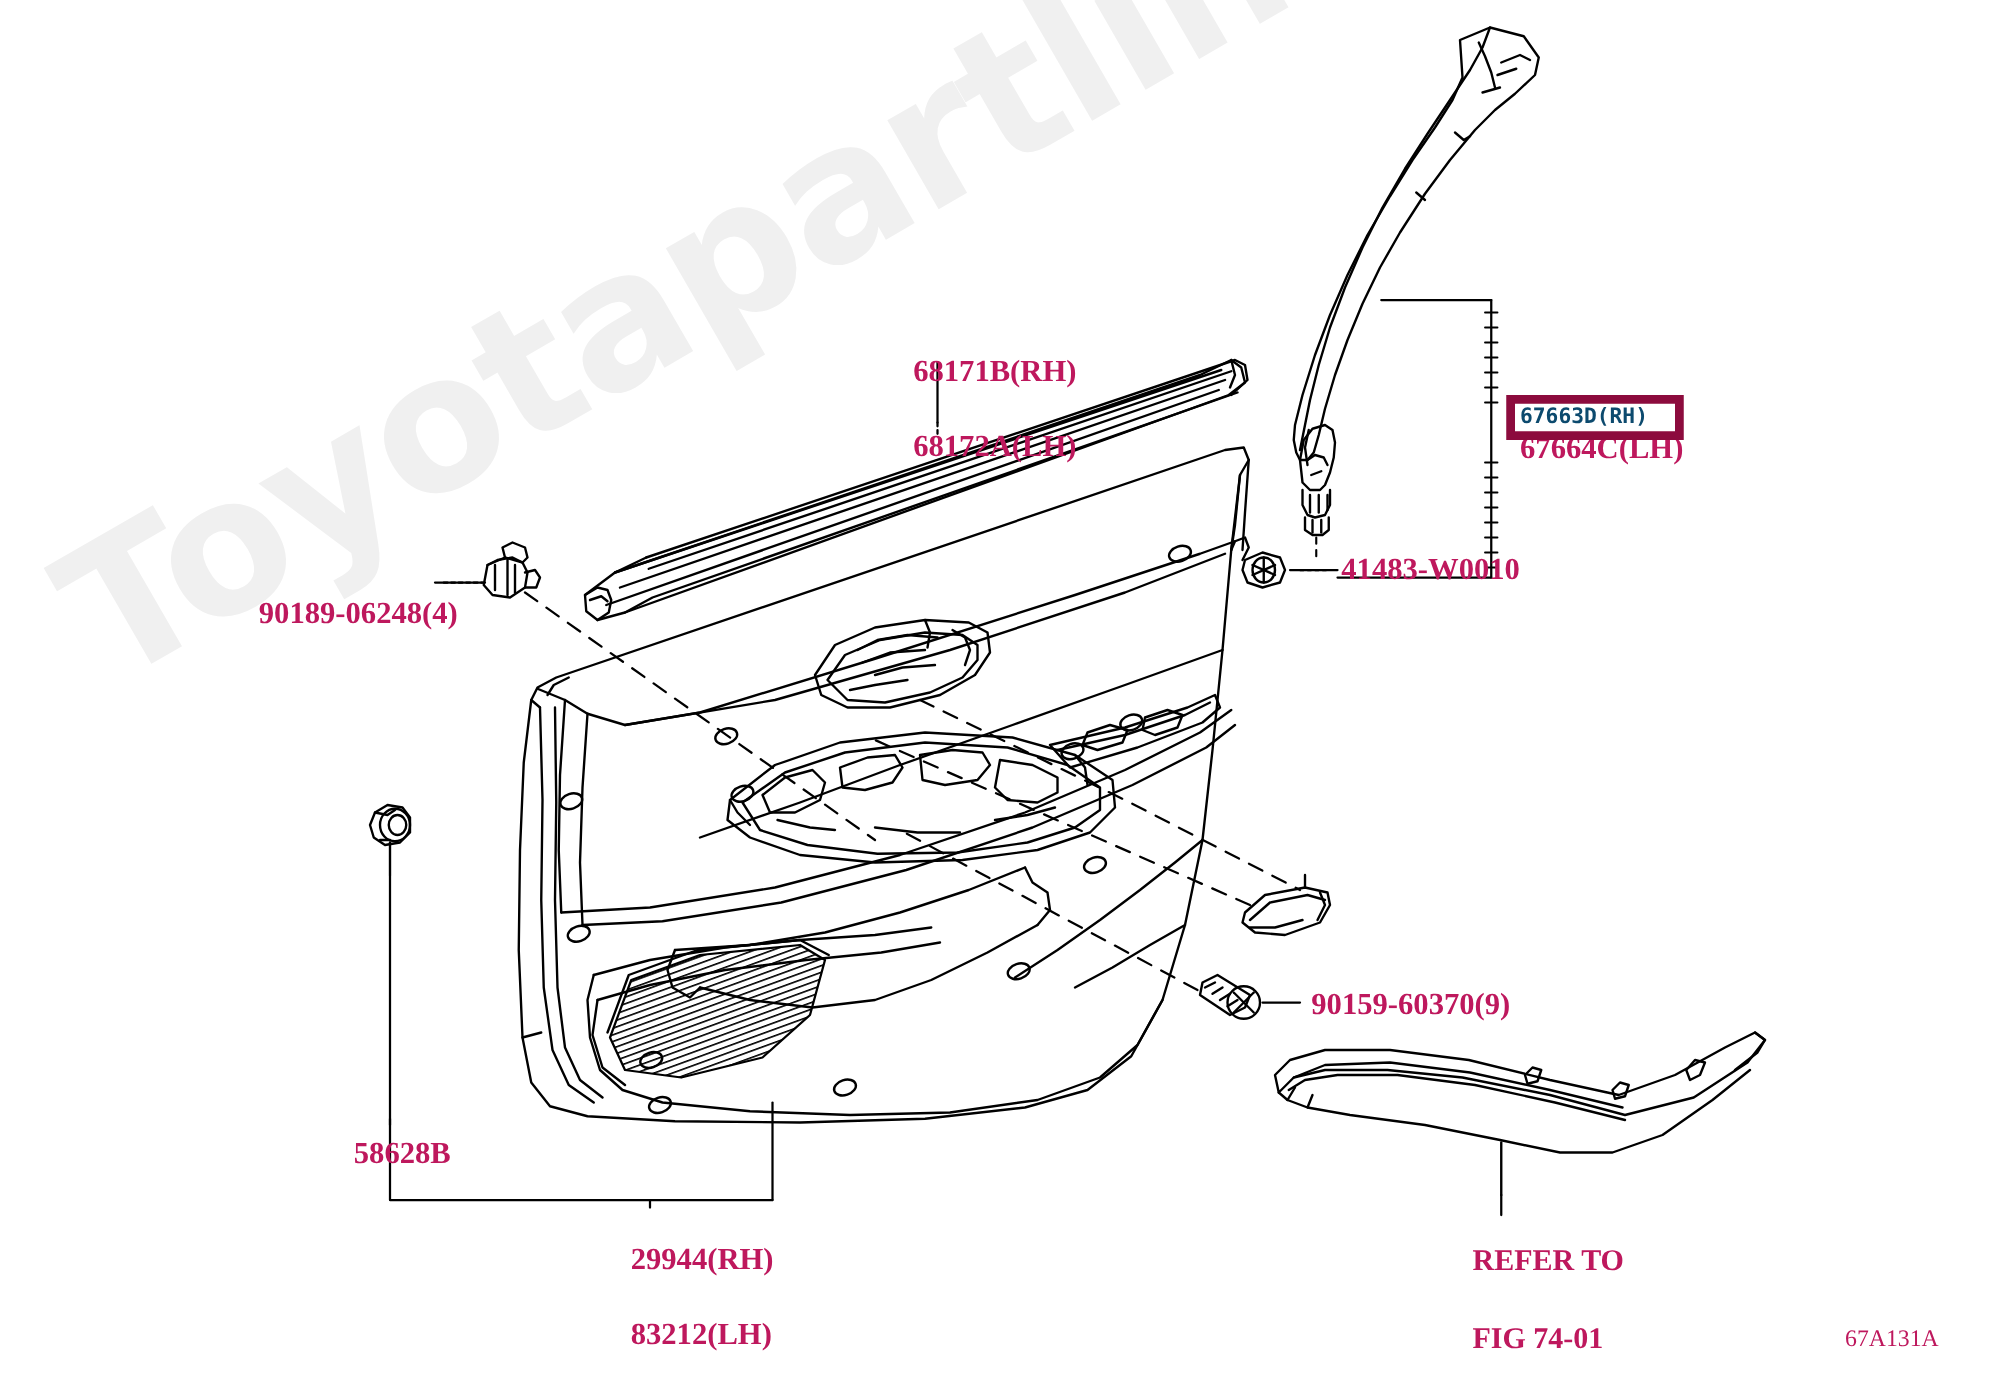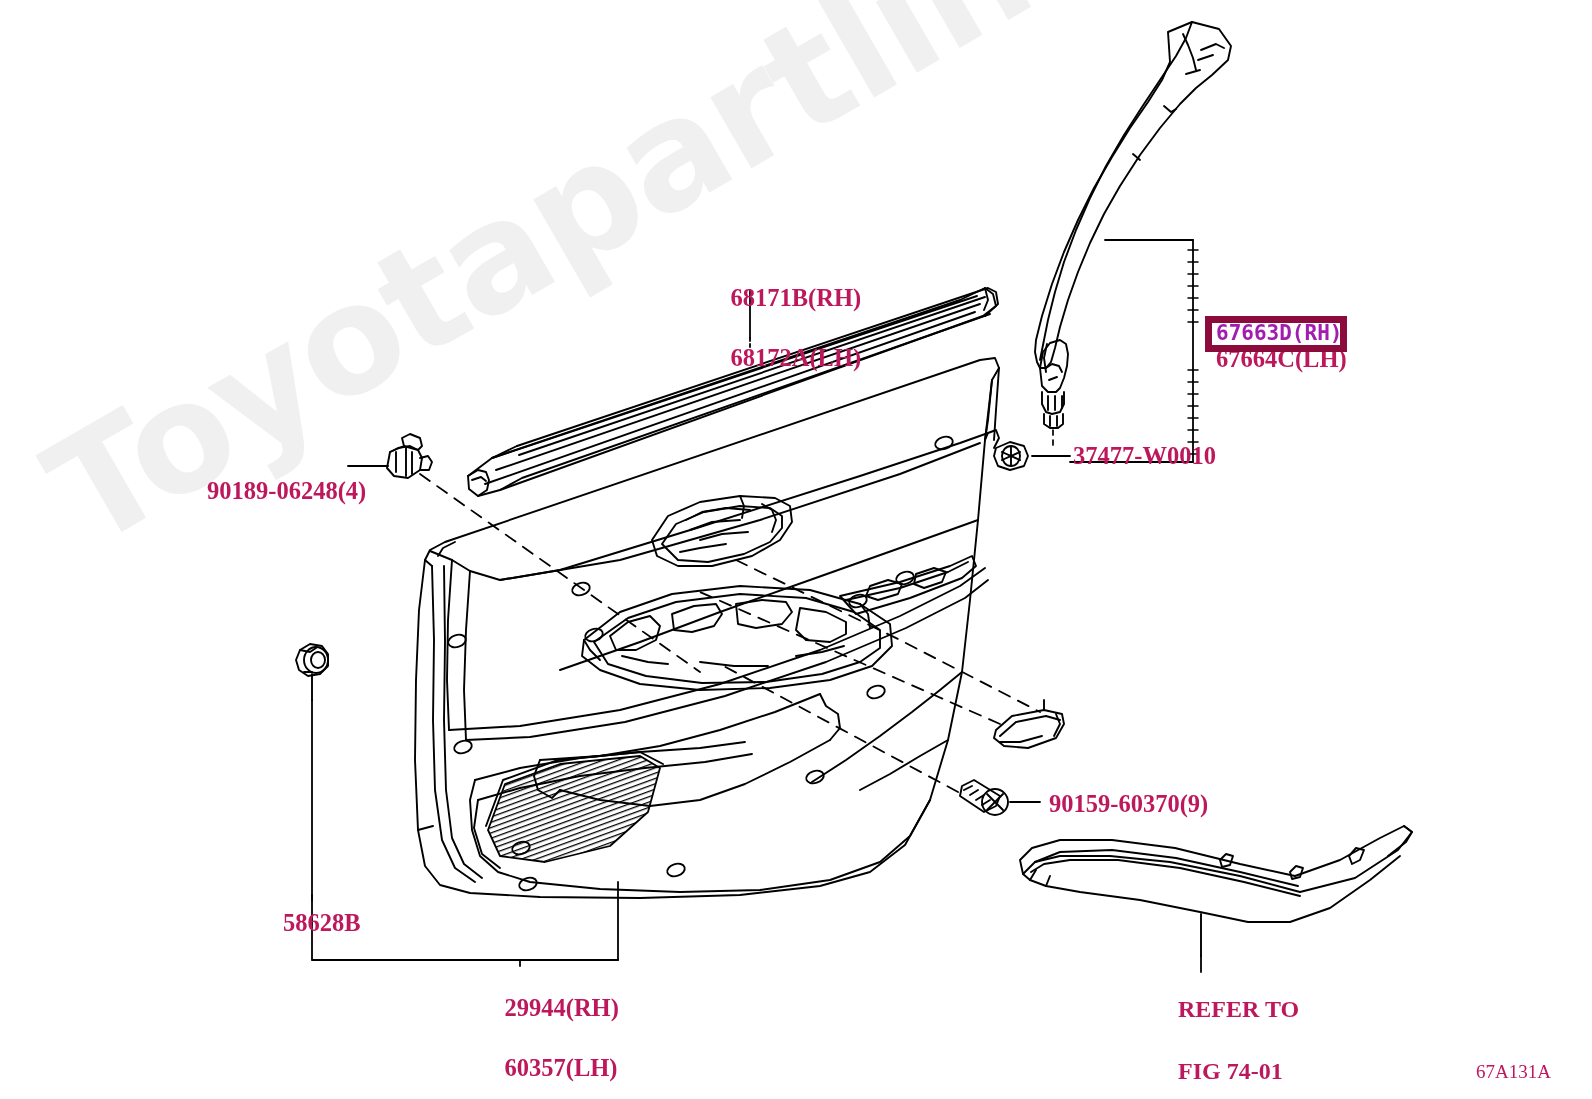--- a/index.html
+++ b/index.html
@@ -60,23 +60,23 @@
   }
   .hl-box {
     position: absolute;
     border: 7px solid #8c0b3d;
     background: #ffffff;
     box-sizing: border-box;
   }
   .hl-text {
     position: absolute;
     font-family: "DejaVu Sans Mono", "Liberation Mono", monospace;
-    font-size: 21px;
+    font-size: 17px;
     font-weight: 700;
-    color: #a21caf;
+    color: #0c4a6e;
     white-space: pre;
     line-height: 30px;
   }
 </style>
 </head>
 <body>
 
 <div id="page">
 
   <div class="wm">Toyotapartline.ru</div>
@@ -351,30 +351,30 @@
     </g>
   </svg>
 
   <div class="lbl" style="left:706px; top:253px;">
     <span>68171B(RH)</span><br>
     <span>68172A(LH)</span>
   </div>
 
   <div class="lbl" style="left:207px; top:452px;margin-top:24px;">90189-06248(4)</div>
 
-  <div class="lbl" style="left:1073px; top:441px;">37477-W0010</div>
+  <div class="lbl" style="left:1073px; top:441px;">41483-W0010</div>
 
 
   <div class="lbl" style="left:1049px; top:789px;">90159-60370(9)</div>
 
   <div class="lbl" style="left:283px; top:908px;">58628B</div>
 
   <div class="lbl" style="left:480px; top:963px;">
     <span>29944(RH)</span><br>
-    <span>60357(LH)</span>
+    <span>83212(LH)</span>
   </div>
 
   <div class="lbl refer" style="left:1154px; top:963px;">
     <span>REFER TO</span><br>
     <span>FIG 74-01</span><br>
     <br>
     
   </div>
 
   <div class="lbl" style="left:1216px; top:344px;">67664C(LH)</div>

